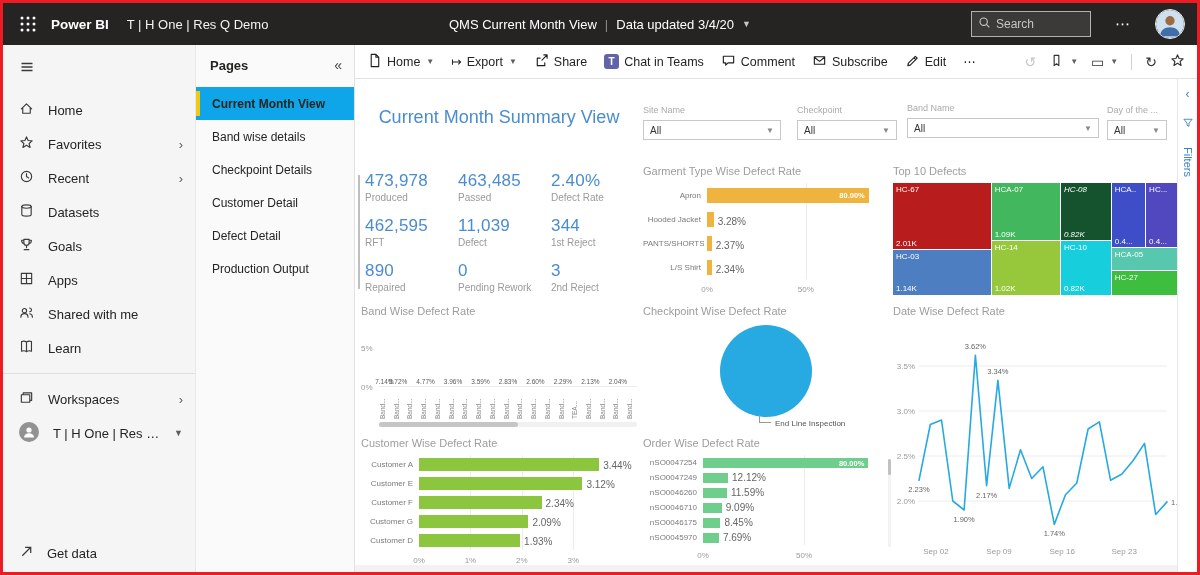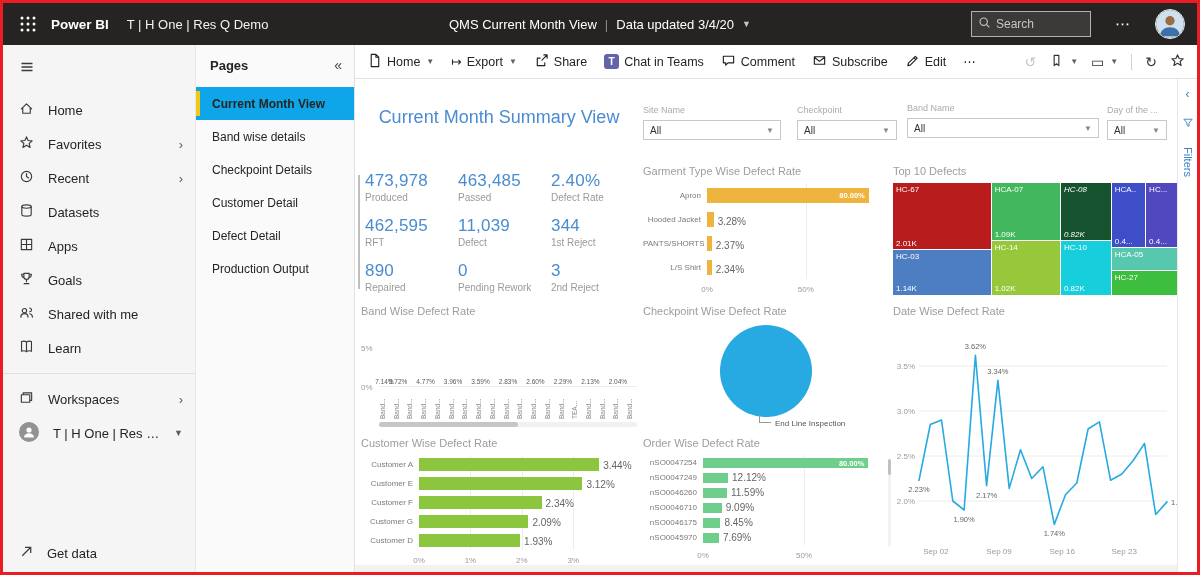--- a/index.html
+++ b/index.html
@@ -194,29 +194,29 @@
           </div>
           <div class="nav-item">
             <span><svg width="15" height="15" viewBox="0 0 16 16" fill="none" stroke="#3A3A38" stroke-width="1.2" stroke-linejoin="round" stroke-linecap="round">
                 <ellipse cx="8" cy="3.8" rx="5" ry="1.8"></ellipse>
                 <path d="M3 3.8v8.4c0 1 2.2 1.8 5 1.8s5-.8 5-1.8V3.8"></path>
               </svg></span>
             <span class="nav-lab">Datasets</span>
           </div>
           <div class="nav-item">
             <span><svg width="15" height="15" viewBox="0 0 16 16" fill="none" stroke="#3A3A38" stroke-width="1.2" stroke-linejoin="round" stroke-linecap="round">
+                <path d="M5.2 2.5h5.6V6a2.8 2.8 0 1 1-5.6 0zM5.2 3.5H2.8c0 2.3 1 3.3 2.4 3.4M10.8 3.5h2.4c0 2.3-1 3.3-2.4 3.4M8 8.8v2.7M5.5 13.5h5"></path>
+              </svg></span>
+            <span class="nav-lab">Goals</span>
+          </div>
+          <div class="nav-item">
+            <span><svg width="15" height="15" viewBox="0 0 16 16" fill="none" stroke="#3A3A38" stroke-width="1.2" stroke-linejoin="round" stroke-linecap="round">
                 <path d="M2.5 2.5h11v11h-11zM8 2.5v11M2.5 8h11"></path>
               </svg></span>
             <span class="nav-lab">Apps</span>
-          </div>
-          <div class="nav-item">
-            <span><svg width="15" height="15" viewBox="0 0 16 16" fill="none" stroke="#3A3A38" stroke-width="1.2" stroke-linejoin="round" stroke-linecap="round">
-                <path d="M5.2 2.5h5.6V6a2.8 2.8 0 1 1-5.6 0zM5.2 3.5H2.8c0 2.3 1 3.3 2.4 3.4M10.8 3.5h2.4c0 2.3-1 3.3-2.4 3.4M8 8.8v2.7M5.5 13.5h5"></path>
-              </svg></span>
-            <span class="nav-lab">Goals</span>
           </div>
           <div class="nav-item">
             <span><svg width="15" height="15" viewBox="0 0 16 16" fill="none" stroke="#3A3A38" stroke-width="1.2" stroke-linejoin="round" stroke-linecap="round">
                 <circle cx="5.8" cy="6" r="2.3"></circle>
                 <path d="M2 13c0-2.1 1.7-3.8 3.8-3.8S9.6 10.9 9.6 13M11.3 7.2a2 2 0 1 0 0-4M11.5 9.3c1.7.2 2.8 1.7 2.8 3.7"></path>
               </svg></span>
             <span class="nav-lab">Shared with me</span>
           </div>
           <div class="nav-item">
             <span><svg width="15" height="15" viewBox="0 0 16 16" fill="none" stroke="#3A3A38" stroke-width="1.2" stroke-linejoin="round" stroke-linecap="round">

